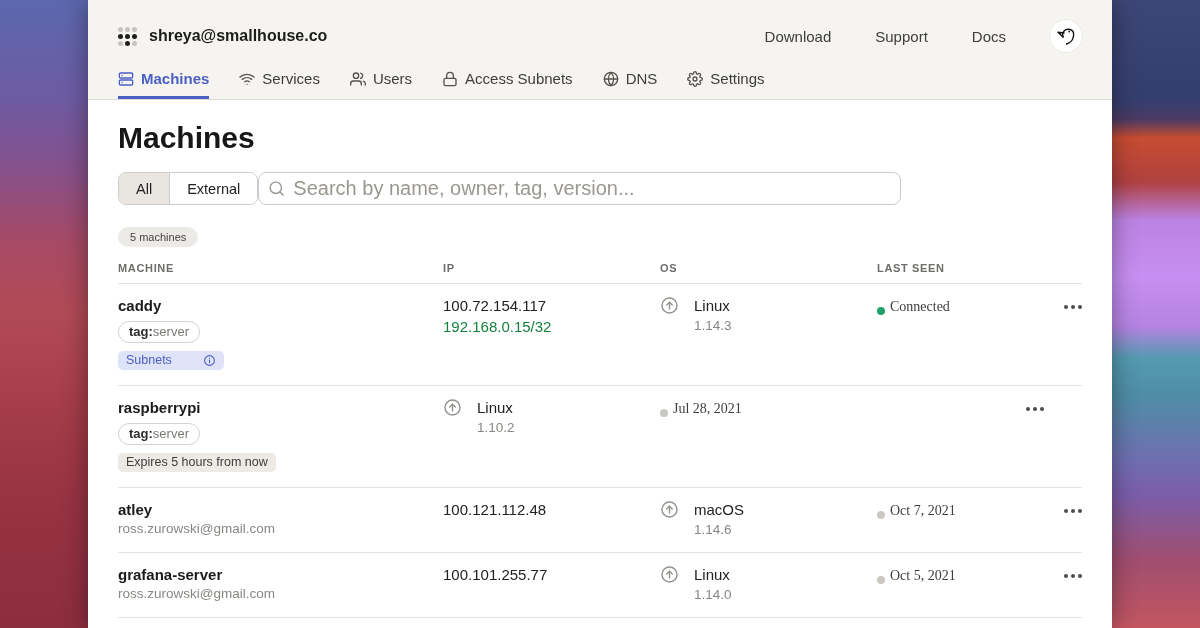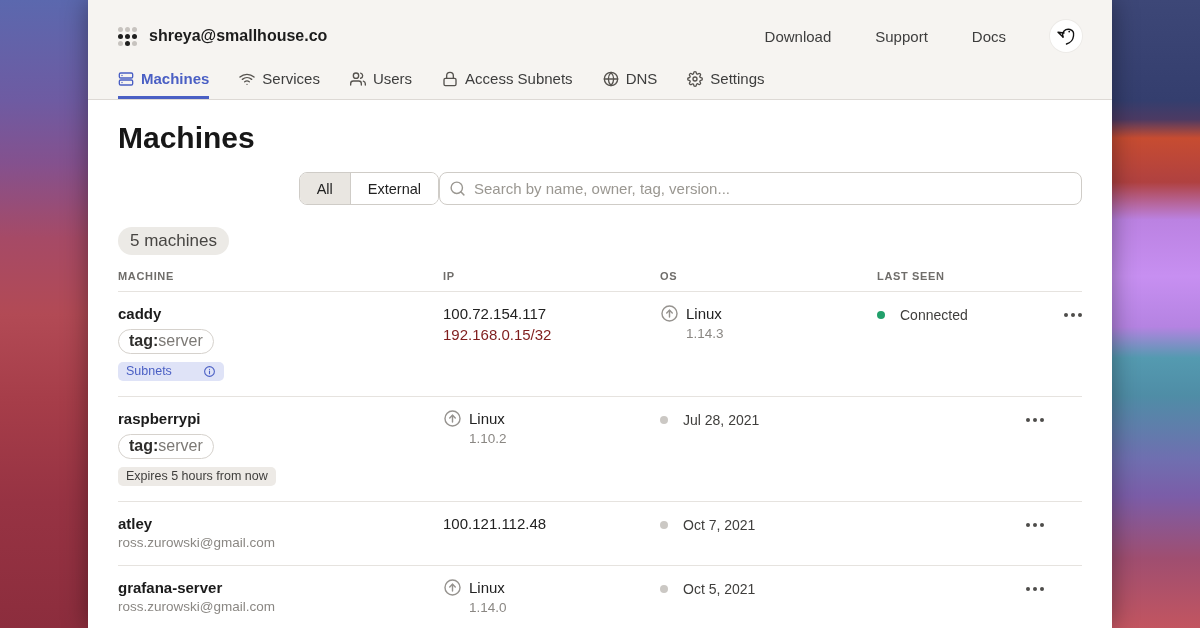--- a/index.html
+++ b/index.html
@@ -43,70 +43,70 @@
     border-bottom:3px solid transparent; font-size:15px; color:#3d3d3d;
     cursor:pointer; }
   .tab svg { width:16px; height:16px; stroke:#55524e; }
   .tab.active { color:#4a5fc4; font-weight:600; border-bottom-color:#4a5fc4; }
   .tab.active svg { stroke:#4a5fc4; }
 
   
   main { padding:0 30px; }
   h1.page-title { margin-top:21px; font-size:30px; font-weight:700; color:#171717; }
 
-  .controls { display:flex; justify-content:flex-end; margin-top:17px; }
+  .controls { display:flex; justify-content:flex-start; margin-top:17px; }
   .segmented { display:flex; border:1px solid #cfccc7; border-radius:8px;
     overflow:hidden; height:33px; background:#fff; }
   .segment { display:flex; align-items:center; padding:0 17px; font-size:14.5px;
     color:#222; cursor:pointer; background:#fff; border:none; }
   .segment.selected { background:#e9e6e1; }
   .segment + .segment { border-left:1px solid #cfccc7; }
 
   .searchbox { position:relative; width:643px; height:33px; }
   .searchbox svg { position:absolute; left:10px; top:8px; width:17px; height:17px;
     stroke:#9a9791; }
   .searchbox input { width:100%; height:100%; border:1px solid #cfccc7;
-    border-radius:8px; padding:0 10px 0 34px; font-size:15px; color:#222;
+    border-radius:8px; padding:0 10px 0 34px; font-size:20px; color:#222;
     font-family:"Liberation Sans", sans-serif; outline:none; background:#fff; }
   .searchbox input::placeholder { color:#9a9791; }
 
   .count-badge { display:inline-block; margin-top:22px; background:#eceae6;
-    border-radius:999px; padding:4px 12px; font-size:17px; color:#474542; }
+    border-radius:999px; padding:4px 12px; font-size:11px; color:#474542; }
 
   
   .table { margin-top:15px; }
   .trow { display:grid; grid-template-columns:325px 217px 217px 1fr 38px;
     align-items:start; border-bottom:1px solid #e6e3df; }
   .thead { padding-bottom:9px; }
   .thead span { font-size:11px; font-weight:700; letter-spacing:.06em;
     color:#6f6d6a; }
   .trow.body { padding:13px 0 15px; }
 
   .m-name { font-size:15px; font-weight:700; color:#1b1b1b; }
   .m-owner { margin-top:3px; font-size:13.5px; color:#8a8783; }
   .tag-pill { display:inline-flex; margin-top:7px; border:1px solid #d6d2cd;
-    border-radius:999px; padding:2px 10px 3px; font-size:16px; }
+    border-radius:999px; padding:2px 10px 3px; font-size:13px; }
   .tag-pill b { color:#2e2d2b; font-weight:700; }
   .tag-pill span { color:#7c7975; }
   .badge { display:inline-flex; align-items:center; gap:4px; margin-top:8px;
     border-radius:5px; padding:2px 8px 3px; font-size:12.5px; width:max-content; }
   .badge.subnets { background:#dfe3f7; color:#4a5fc4; cursor:pointer;gap:31px; }
   .badge.subnets svg { width:13px; height:13px; stroke:#4a5fc4; }
   .badge.expiry { background:#edeae6; color:#3f3e3c; }
 
   .ip-main { font-size:15px; color:#222; }
-  .ip-sub { margin-top:4px; font-size:15px; color:#7f1d1d; }
-
-  .os-cell { display:flex; gap:7px; }
+  .ip-sub { margin-top:4px; font-size:15px; color:#15803d; }
+
+  .os-cell { display:flex; gap:15px; }
   .os-icon { width:19px; height:19px; flex:none; margin-top:-1px; }
   .os-icon svg { width:19px; height:19px; stroke:#96938f; }
   .os-name { font-size:15px; color:#222; }
   .os-ver { margin-top:4px; font-size:13.5px; color:#8a8783; }
 
-  .seen-cell { display:flex; align-items:center; gap:15px; margin-top:2px; }
+  .seen-cell { display:flex; align-items:flex-end; gap:5px; margin-top:2px;font-family:Liberation Serif, serif; }
   .dot { width:8px; height:8px; border-radius:50%; flex:none; }
   .dot.green { background:#21a06b; }
   .dot.gray { background:#cbc8c4; }
   .seen-text { font-size:14px; color:#3f3e3c; }
 
   .menu-btn { display:flex; gap:3px; margin-top:8px; cursor:pointer;
     justify-content:flex-end; }
   .menu-btn i { width:4px; height:4px; border-radius:50%; background:#4d4c4a; }
 </style>
 </head>
@@ -302,35 +302,49 @@
       </div>
 
       <div class="trow body">
         <div>
           <div class="m-name">atley</div>
           <div class="m-owner">ross.zurowski@gmail.com</div>
         </div>
         <div>
           <div class="ip-main">100.121.112.48</div>
         </div>
+        <div class="os-cell">
+          <span class="os-icon"><svg viewBox="0 0 24 24" fill="none" stroke-width="1.8" stroke-linecap="round" stroke-linejoin="round">
+                <circle cx="12" cy="12" r="9.5"></circle>
+                <line x1="12" y1="16.5" x2="12" y2="8"></line>
+                <polyline points="8.5 11.5 12 8 15.5 11.5"></polyline>
+              </svg></span>
+          <div>
+            <div class="os-name">macOS</div>
+            <div class="os-ver">1.14.6</div>
+          </div>
+        </div>
         <div class="seen-cell">
           <span class="dot gray"></span>
           <span class="seen-text">Oct 7, 2021</span>
         </div>
         <div class="menu-btn">
             <i></i>
             <i></i>
             <i></i>
           </div>
       </div>
 
       <div class="trow body">
         <div>
           <div class="m-name">grafana-server</div>
           <div class="m-owner">ross.zurowski@gmail.com</div>
+        </div>
+        <div>
+          <div class="ip-main">100.101.255.77</div>
         </div>
         <div class="os-cell">
           <span class="os-icon"><svg viewBox="0 0 24 24" fill="none" stroke-width="1.8" stroke-linecap="round" stroke-linejoin="round">
                 <circle cx="12" cy="12" r="9.5"></circle>
                 <line x1="12" y1="16.5" x2="12" y2="8"></line>
                 <polyline points="8.5 11.5 12 8 15.5 11.5"></polyline>
               </svg></span>
           <div>
             <div class="os-name">Linux</div>
             <div class="os-ver">1.14.0</div>

